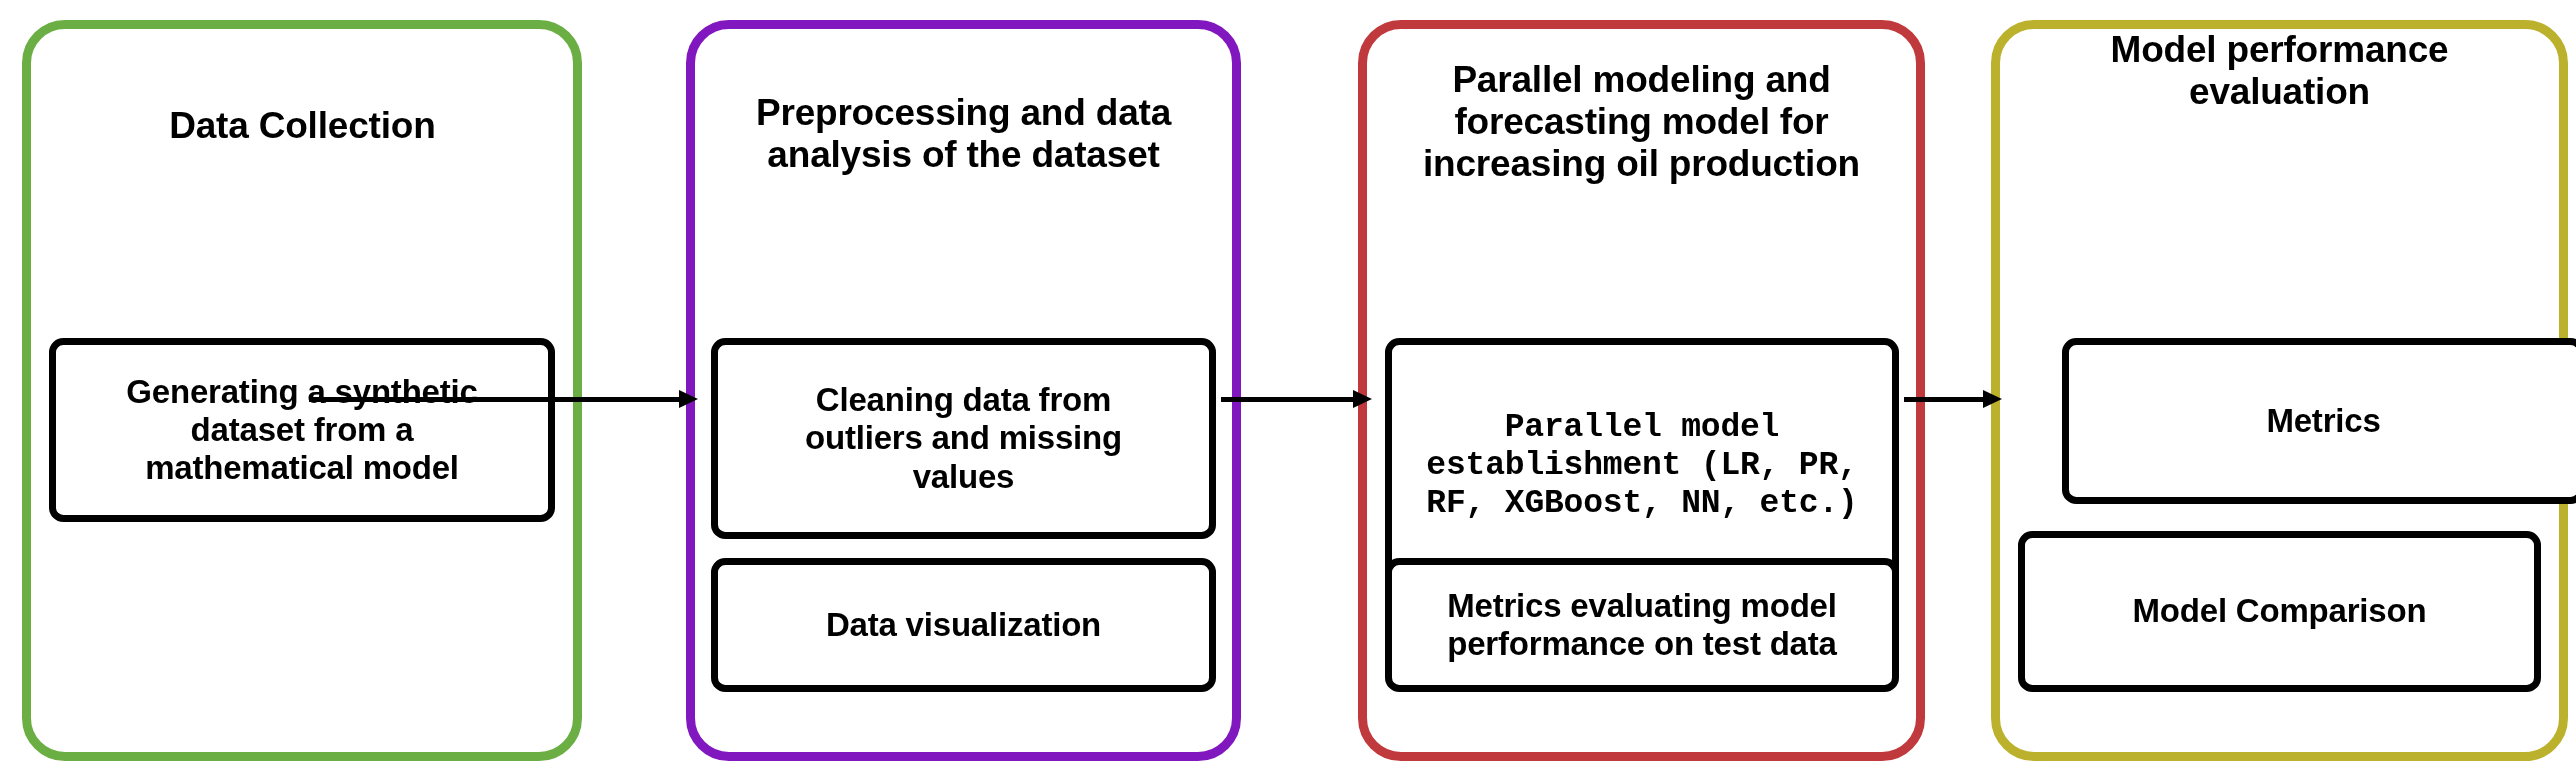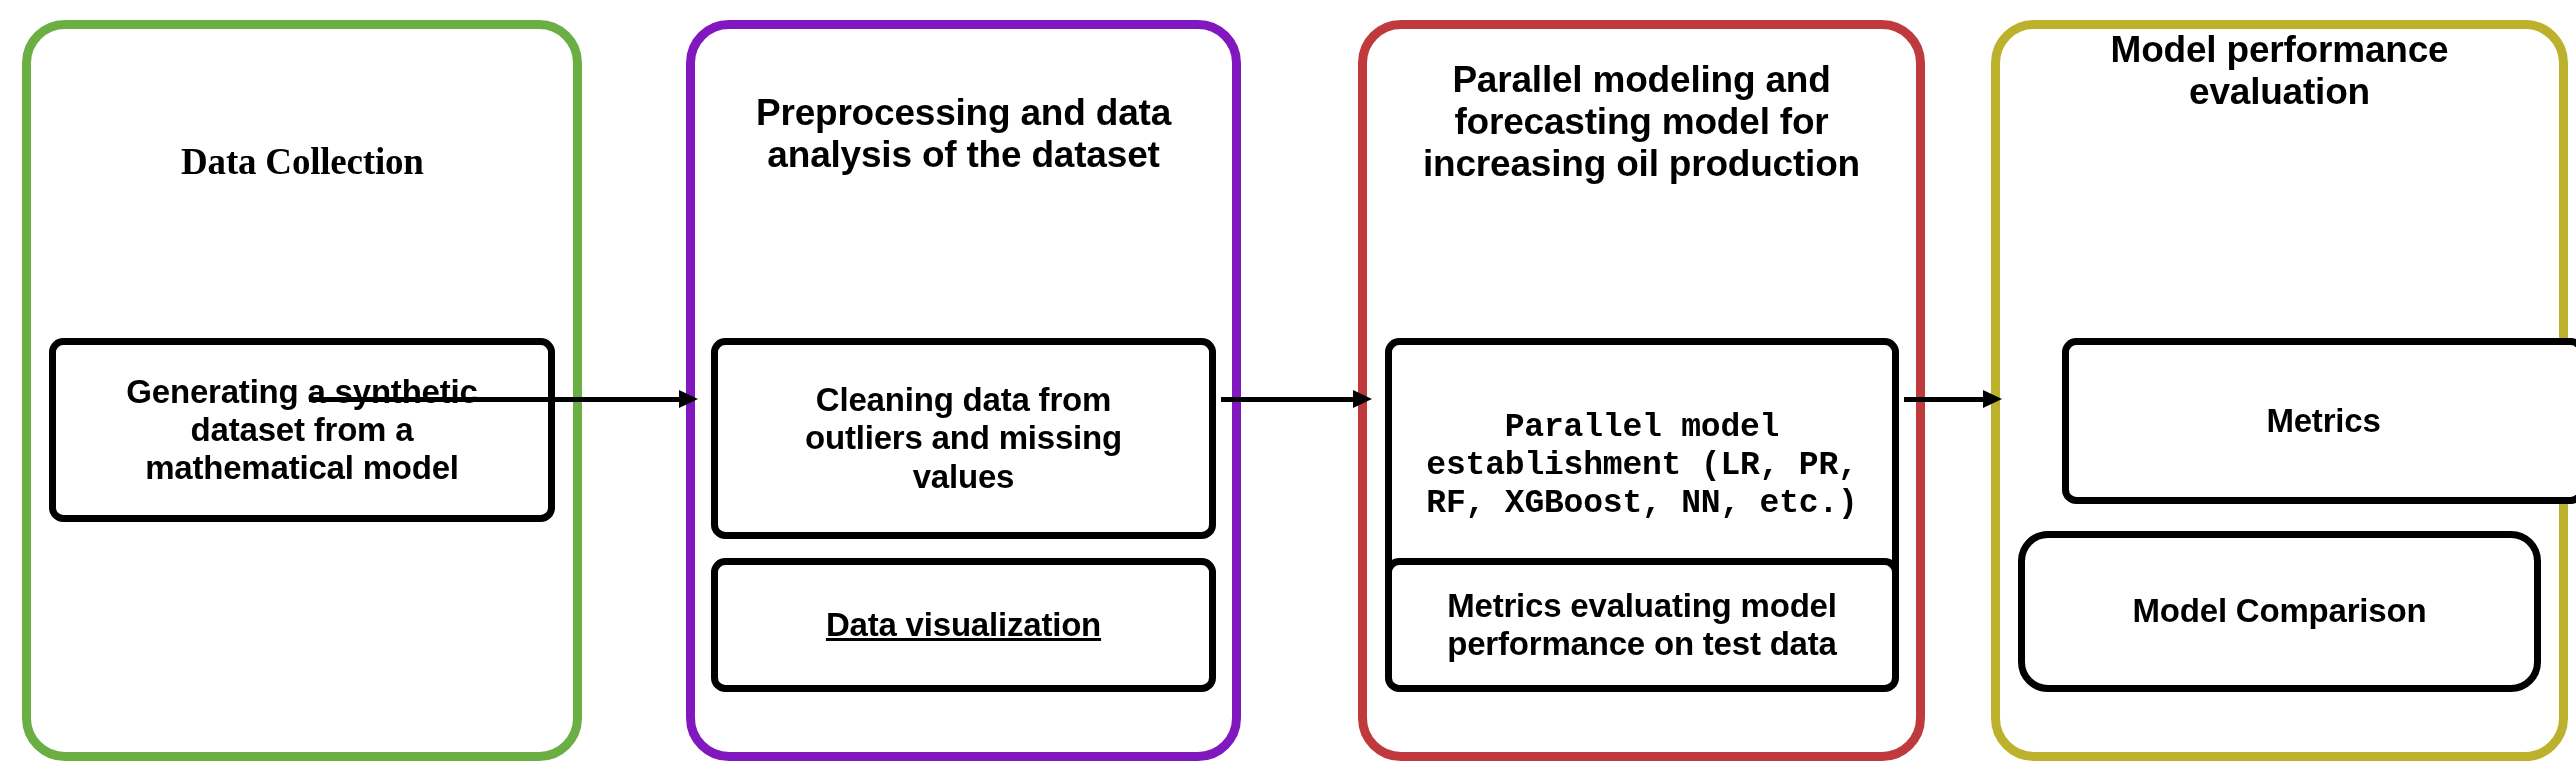--- a/index.html
+++ b/index.html
@@ -64,42 +64,42 @@
     border-bottom:9px solid transparent;
     border-left:19.7px solid #000000;
   }
 
   
   #panel-1{left:22.4px;  top:19.7px; width:560px; height:741px;}
   #panel-2{left:686px; top:19.7px; width:555px; height:741px;}
   #panel-3{left:1358px;top:19.7px; width:567px; height:741px;}
   #panel-4{left:1991px;top:19.7px; width:577px; height:741px;}
 
-  #panel-1 .panel-title{font-size:37px; margin-top:112px;font-family:Liberation Serif, serif;}
+  #panel-1 .panel-title{font-size:37px; margin-top:76px;}
   #panel-2 .panel-title{font-size:37px; margin-top:63px;}
   #panel-3 .panel-title{font-size:37px; margin-top:30px;}
   #panel-4 .panel-title{font-size:37px; }
 
   
   #sub-1-1{left:49px;  top:338px; width:506px; height:184px; }
   #sub-1-1 .subbox-label{font-size:33px;}
 
   #sub-2-1{left:711px; top:338px; width:505px; height:201px;}
   #sub-2-1 .subbox-label{font-size:33px;}
   #sub-2-2{left:711px; top:558px; width:505px; height:134px;}
-  #sub-2-2 .subbox-label{font-size:33px;text-decoration:underline;}
+  #sub-2-2 .subbox-label{font-size:33px;}
 
   #sub-3-1{left:1385px;top:338px; width:514px; height:256px;font-family:Liberation Mono, monospace;}
   #sub-3-1 .subbox-label{font-size:33px;}
   #sub-3-2{left:1385px;top:558px; width:514px; height:134px;}
   #sub-3-2 .subbox-label{font-size:33px;}
 
   #sub-4-1{left:2018px;top:338px; width:523px; height:166px;margin-left:44px;}
   #sub-4-1 .subbox-label{font-size:33px;}
-  #sub-4-2{left:2018px;top:531px; width:523px; height:161px;border-radius:30px;}
+  #sub-4-2{left:2018px;top:531px; width:523px; height:161px;}
   #sub-4-2 .subbox-label{font-size:33px;}
 
   
   #arrow-1{left:309px; top:390px; width:389px;}
   #arrow-1 .shaft{width:370px;}
   #arrow-1 .head{left:370px;}
 
   #arrow-2{left:1221px;top:390px; width:152px;}
   #arrow-2 .shaft{width:132px;}
   #arrow-2 .head{left:132px;}

